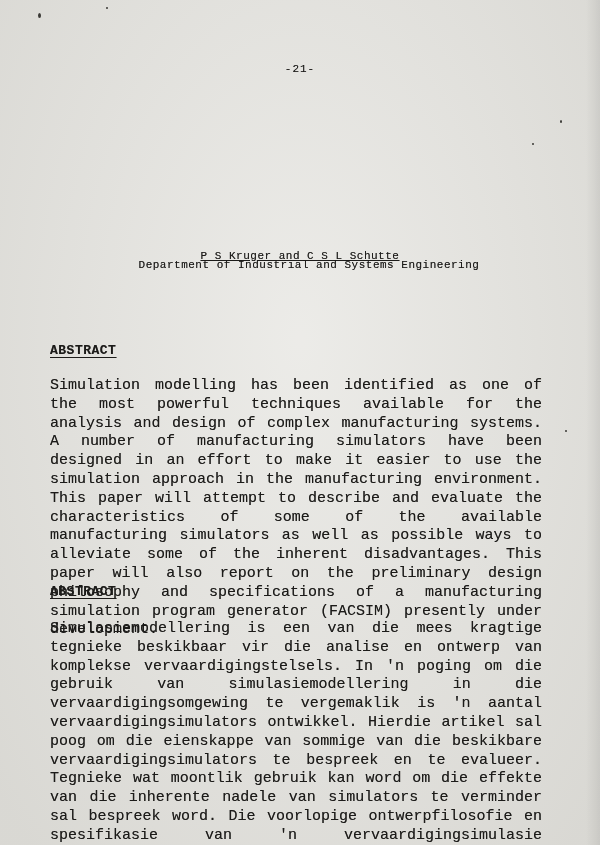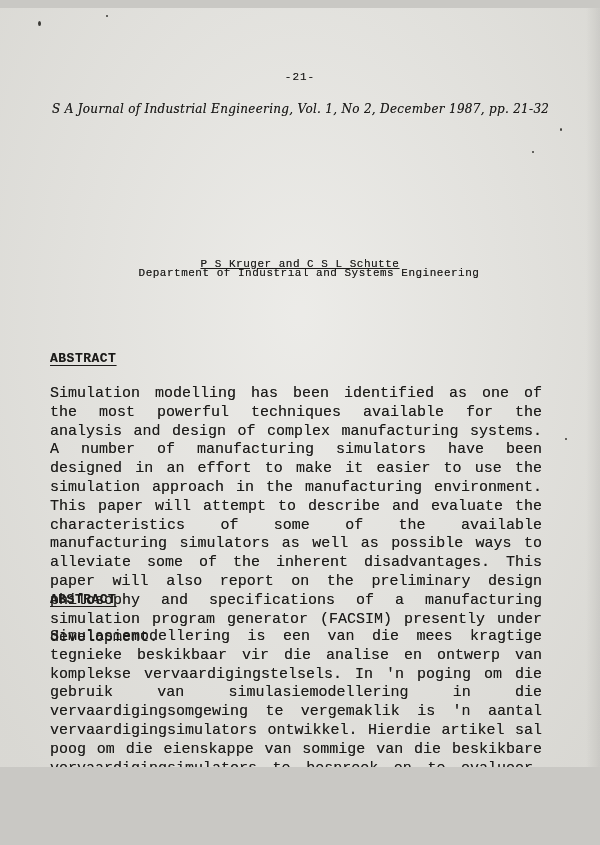--- a/index.html
+++ b/index.html
@@ -3,22 +3,22 @@
 <meta charset="utf-8">
 <style>
   html, body {
     margin: 0;
     padding: 0;
     background: #c9c8c4;
   }
   .scan-page {
     position: relative;
     width: 600px;
-    height: 759px;
-    margin: 8px auto;
+    height: 845px;
+    margin: 0 auto;
     background: #e2e1dc;
     background-image:
       radial-gradient(ellipse at 50% 40%, rgba(255,255,255,0.35), rgba(0,0,0,0.04) 95%);
     overflow: hidden;
     font-family: "Liberation Mono", "DejaVu Sans Mono", monospace;
     color: #1c1b19;
   }
   .txt {
     position: absolute;
     font-size: 11px;
@@ -100,21 +100,20 @@
   <div class="edge-shadow"></div>
 
   <span class="speck s1"></span>
   <span class="speck s2"></span>
   <span class="speck s3"></span>
   <span class="speck s4"></span>
   <span class="speck s5"></span>
 
   <div class="txt center page-number">-21-</div>
 
-  <div class="txt journal-line">S A Journal of Industrial Engineering, Vol. 1, No 2, December 1987, pp. 21-32</div>
 
 
   <div class="txt center authors">P S Kruger and C S L Schutte</div>
 
   <div class="txt center affil-1">Department of Industrial and Systems Engineering</div>
 
 
   <div class="section-heading abstract-heading">ABSTRACT</div>
 
   <div class="body-paragraph abstract-text">Simulation modelling has been identified as one of the most powerful techniques available for the analysis and design of complex manufacturing systems. A number of manufacturing simulators have been designed in an effort to make it easier to use the simulation approach in the manufacturing environment. This paper will attempt to describe and evaluate the characteristics of some of the available manufacturing simulators as well as possible ways to alleviate some of the inherent disadvantages. This paper will also report on the preliminary design philosophy and specifications of a manufacturing simulation program generator (FACSIM) presently under development.</div>

